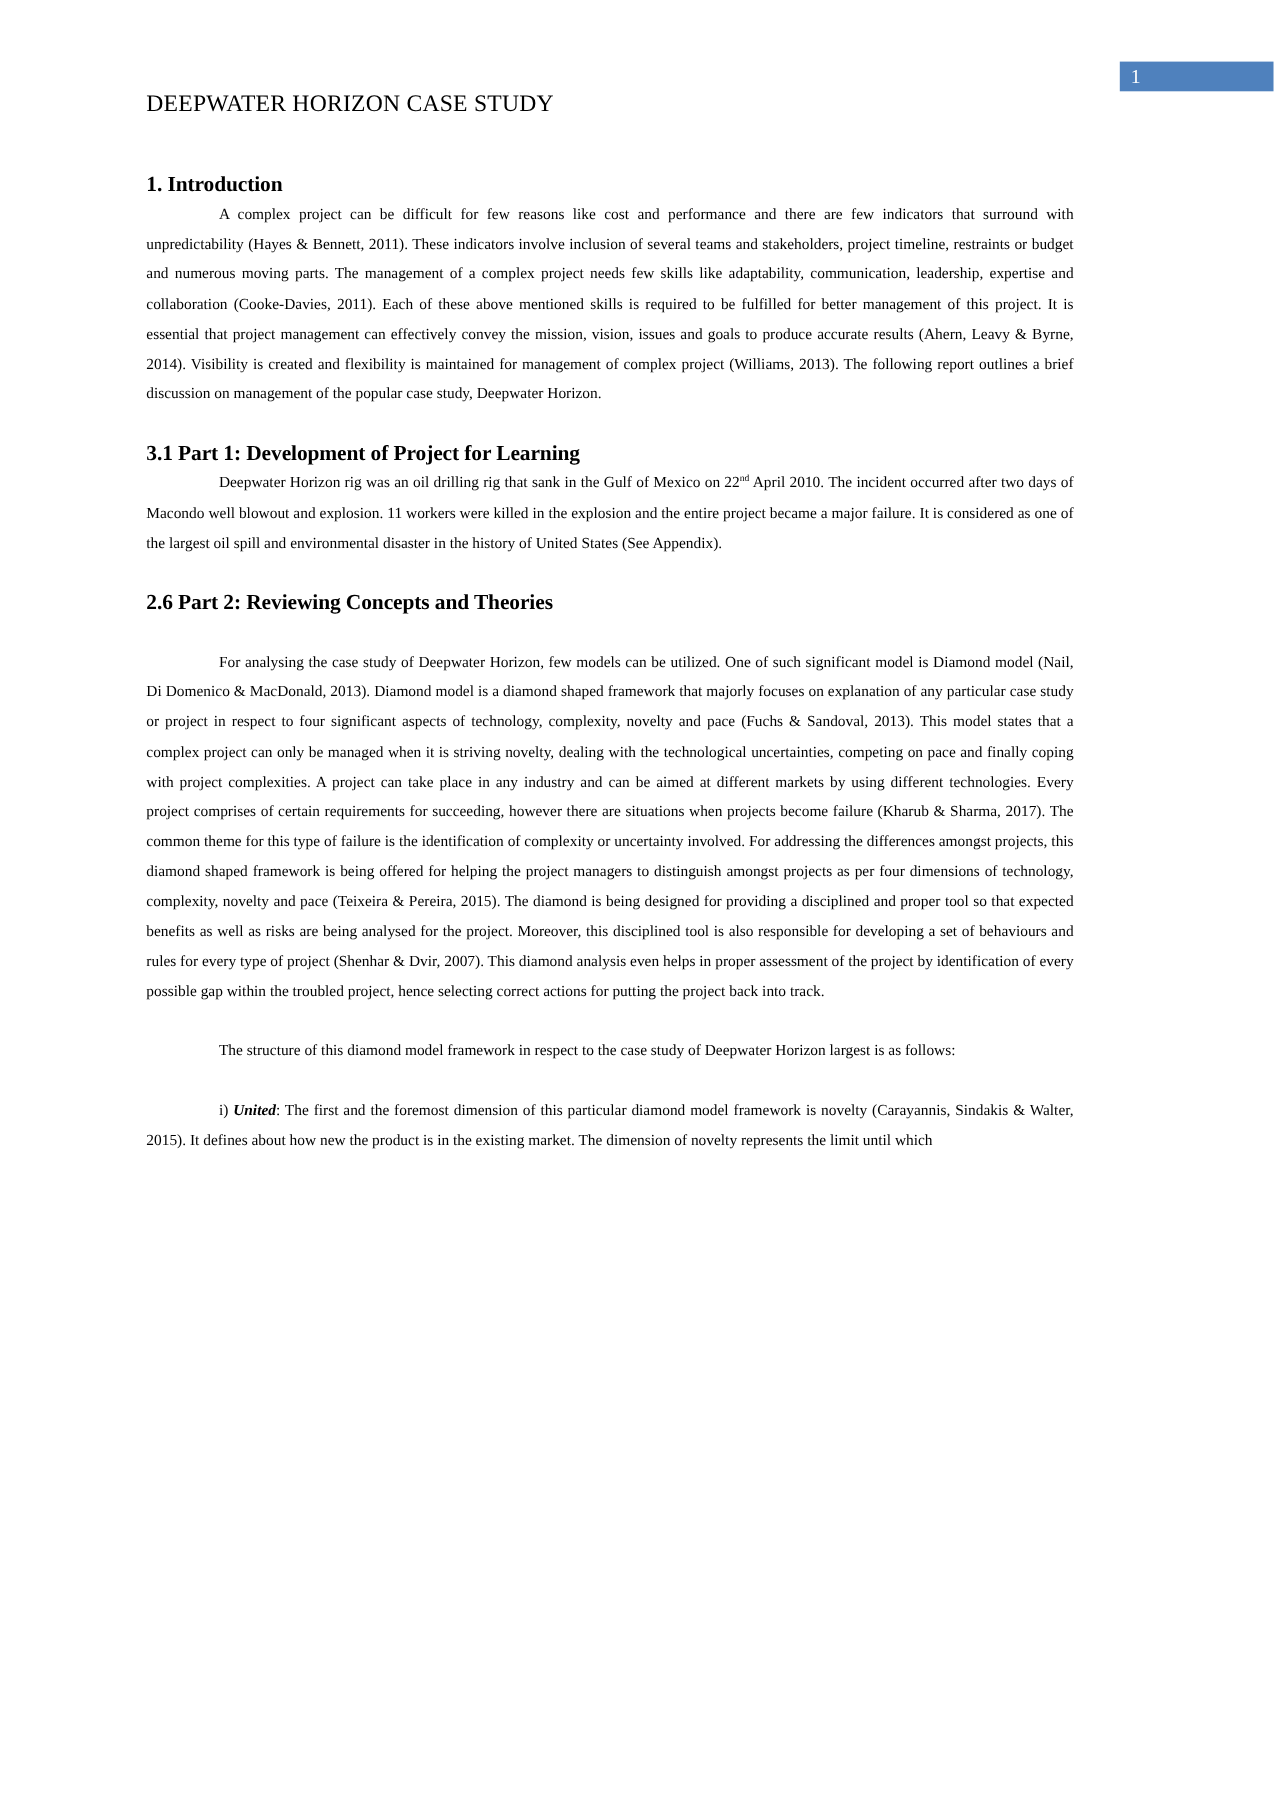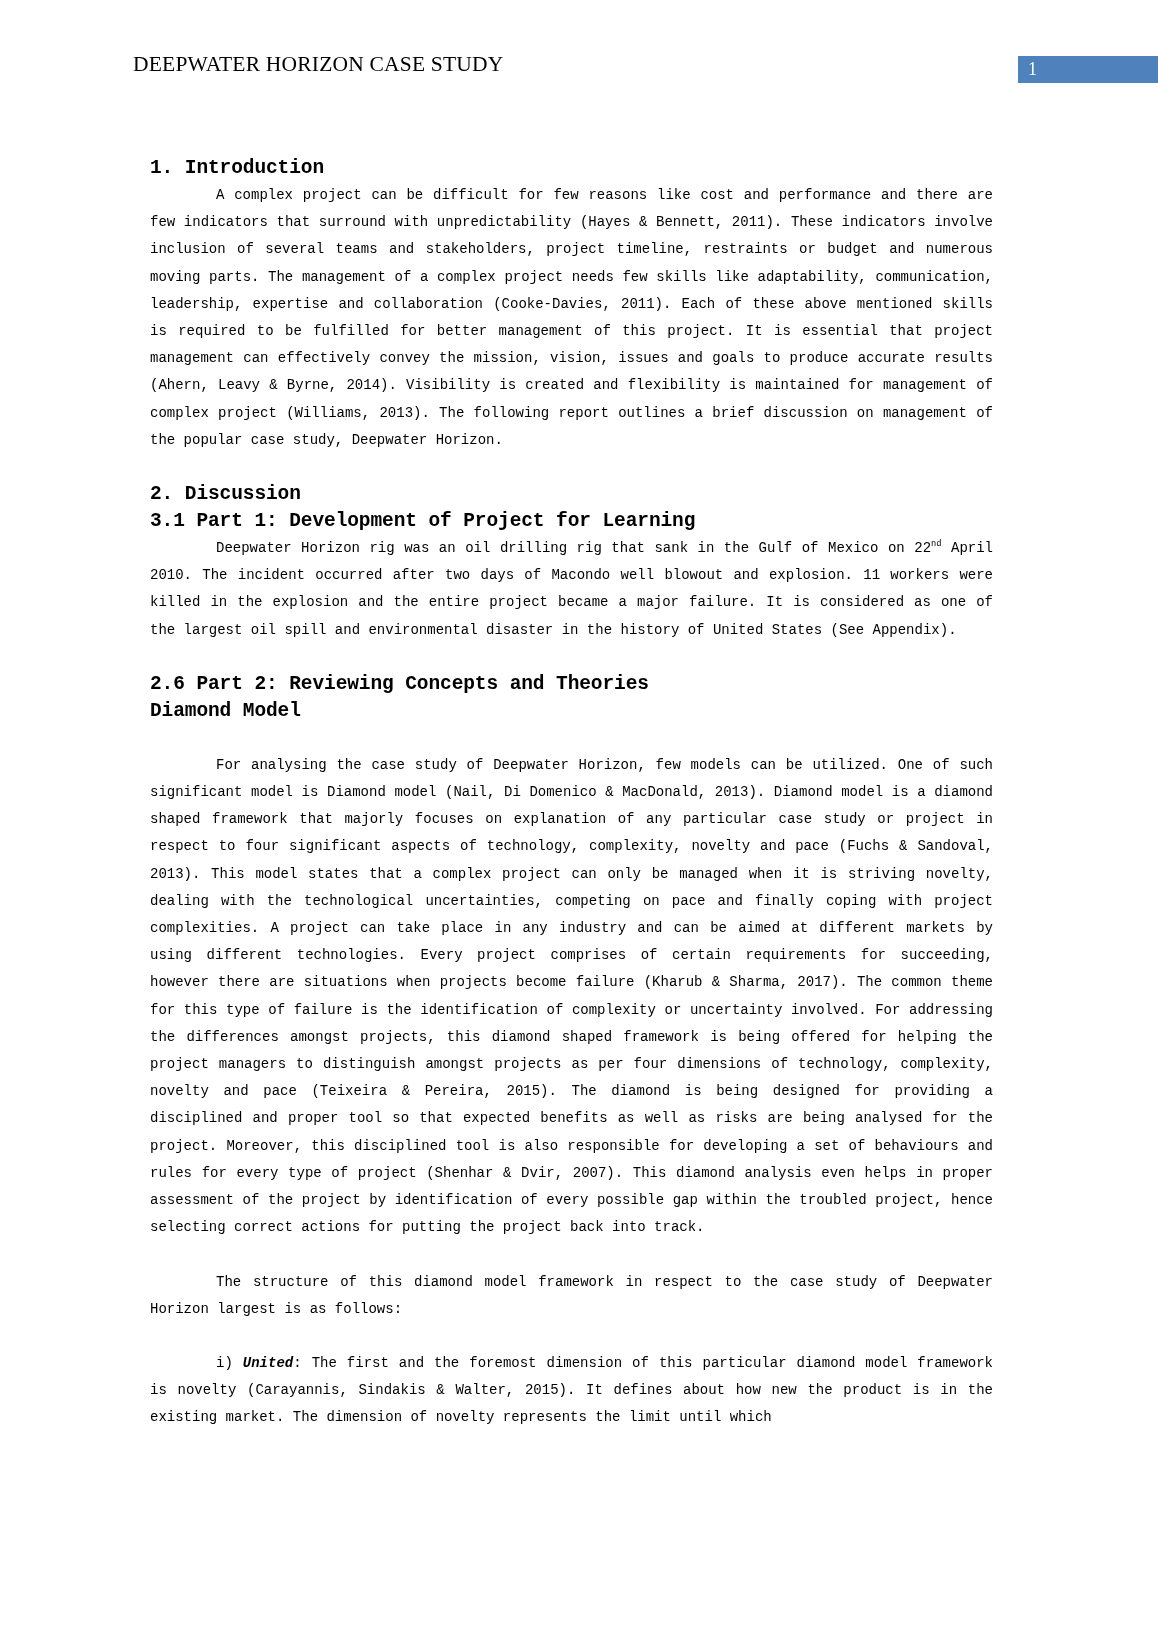--- a/index.html
+++ b/index.html
@@ -33,35 +33,34 @@
     position: absolute;
     top: 58px;
     left: 1028px;
     font-size: 18px;
     line-height: 22px;
     color: #ffffff;
     font-family: "Liberation Serif", "DejaVu Serif", serif;
   }
   .header-title {
     position: absolute;
-    top: 51px;
+    top: 81px;
     left: 133px;
     font-size: 21.5px;
     letter-spacing: 0.2px;
     line-height: 26px;
     white-space: nowrap;
   }
 
   
   .content {
     position: absolute;
     top: 155px;
-    left: 150px;
+    left: 133px;
     width: 843px;
-    font-family: Liberation Mono, monospace;
   }
 
   h2.sec-head {
     font-size: 19.5px;
     font-weight: bold;
     margin: 0;
     line-height: 27px;
     letter-spacing: -0.1px;
   }
   h3.sub-head {
@@ -103,28 +102,26 @@
   <div class="page-number">1</div>
   <div class="header-title">DEEPWATER HORIZON CASE STUDY</div>
 
   <div class="content">
 
     <h2 class="sec-head">1. Introduction</h2>
     <p class="para indent">A complex project can be difficult for few reasons like cost and performance and there are few indicators that surround with unpredictability (Hayes &amp; Bennett, 2011). These indicators involve inclusion of several teams and stakeholders, project timeline, restraints or budget and numerous moving parts. The management of a complex project needs few skills like adaptability, communication, leadership, expertise and collaboration (Cooke-Davies, 2011). Each of these above mentioned skills is required to be fulfilled for better management of this project. It is essential that project management can effectively convey the mission, vision, issues and goals to produce accurate results (Ahern, Leavy &amp; Byrne, 2014). Visibility is created and flexibility is maintained for management of complex project (Williams, 2013). The following report outlines a brief discussion on management of the popular case study, Deepwater Horizon.</p>
 
     <div class="gap-md"></div>
 
-    <h2 class="sec-head">2. Discussion</h2>
     <h3 class="sub-head">3.1 Part 1: Development of Project for Learning</h3>
     <p class="para indent"><span>Deepwater Horizon rig was an oil drilling rig that sank in the Gulf of Mexico on 22</span><sup>nd</sup><span> April 2010. The incident occurred after two days of Macondo well blowout and explosion. 11 workers were killed in the explosion and the entire project became a major failure. It is considered as one of the largest oil spill and environmental disaster in the history of United States (See Appendix).</span></p>
 
     <div class="gap-md"></div>
 
     <h2 class="sec-head">2.6 Part 2: Reviewing Concepts and Theories</h2>
-    <h3 class="sub-head">Diamond Model</h3>
 
     <div class="gap-lg"></div>
 
     <p class="para indent">For analysing the case study of Deepwater Horizon, few models can be utilized. One of such significant model is Diamond model (Nail, Di Domenico &amp; MacDonald, 2013). Diamond model is a diamond shaped framework that majorly focuses on explanation of any particular case study or project in respect to four significant aspects of technology, complexity, novelty and pace (Fuchs &amp; Sandoval, 2013). This model states that a complex project can only be managed when it is striving novelty, dealing with the technological uncertainties, competing on pace and finally coping with project complexities. A project can take place in any industry and can be aimed at different markets by using different technologies. Every project comprises of certain requirements for succeeding, however there are situations when projects become failure (Kharub &amp; Sharma, 2017). The common theme for this type of failure is the identification of complexity or uncertainty involved. For addressing the differences amongst projects, this diamond shaped framework is being offered for helping the project managers to distinguish amongst projects as per four dimensions of technology, complexity, novelty and pace (Teixeira &amp; Pereira, 2015). The diamond is being designed for providing a disciplined and proper tool so that expected benefits as well as risks are being analysed for the project. Moreover, this disciplined tool is also responsible for developing a set of behaviours and rules for every type of project (Shenhar &amp; Dvir, 2007). This diamond analysis even helps in proper assessment of the project by identification of every possible gap within the troubled project, hence selecting correct actions for putting the project back into track.</p>
 
     <div class="gap-lg"></div>
 
     <p class="para indent">The structure of this diamond model framework in respect to the case study of Deepwater Horizon largest is as follows:</p>
 
     <div class="gap-lg"></div>

